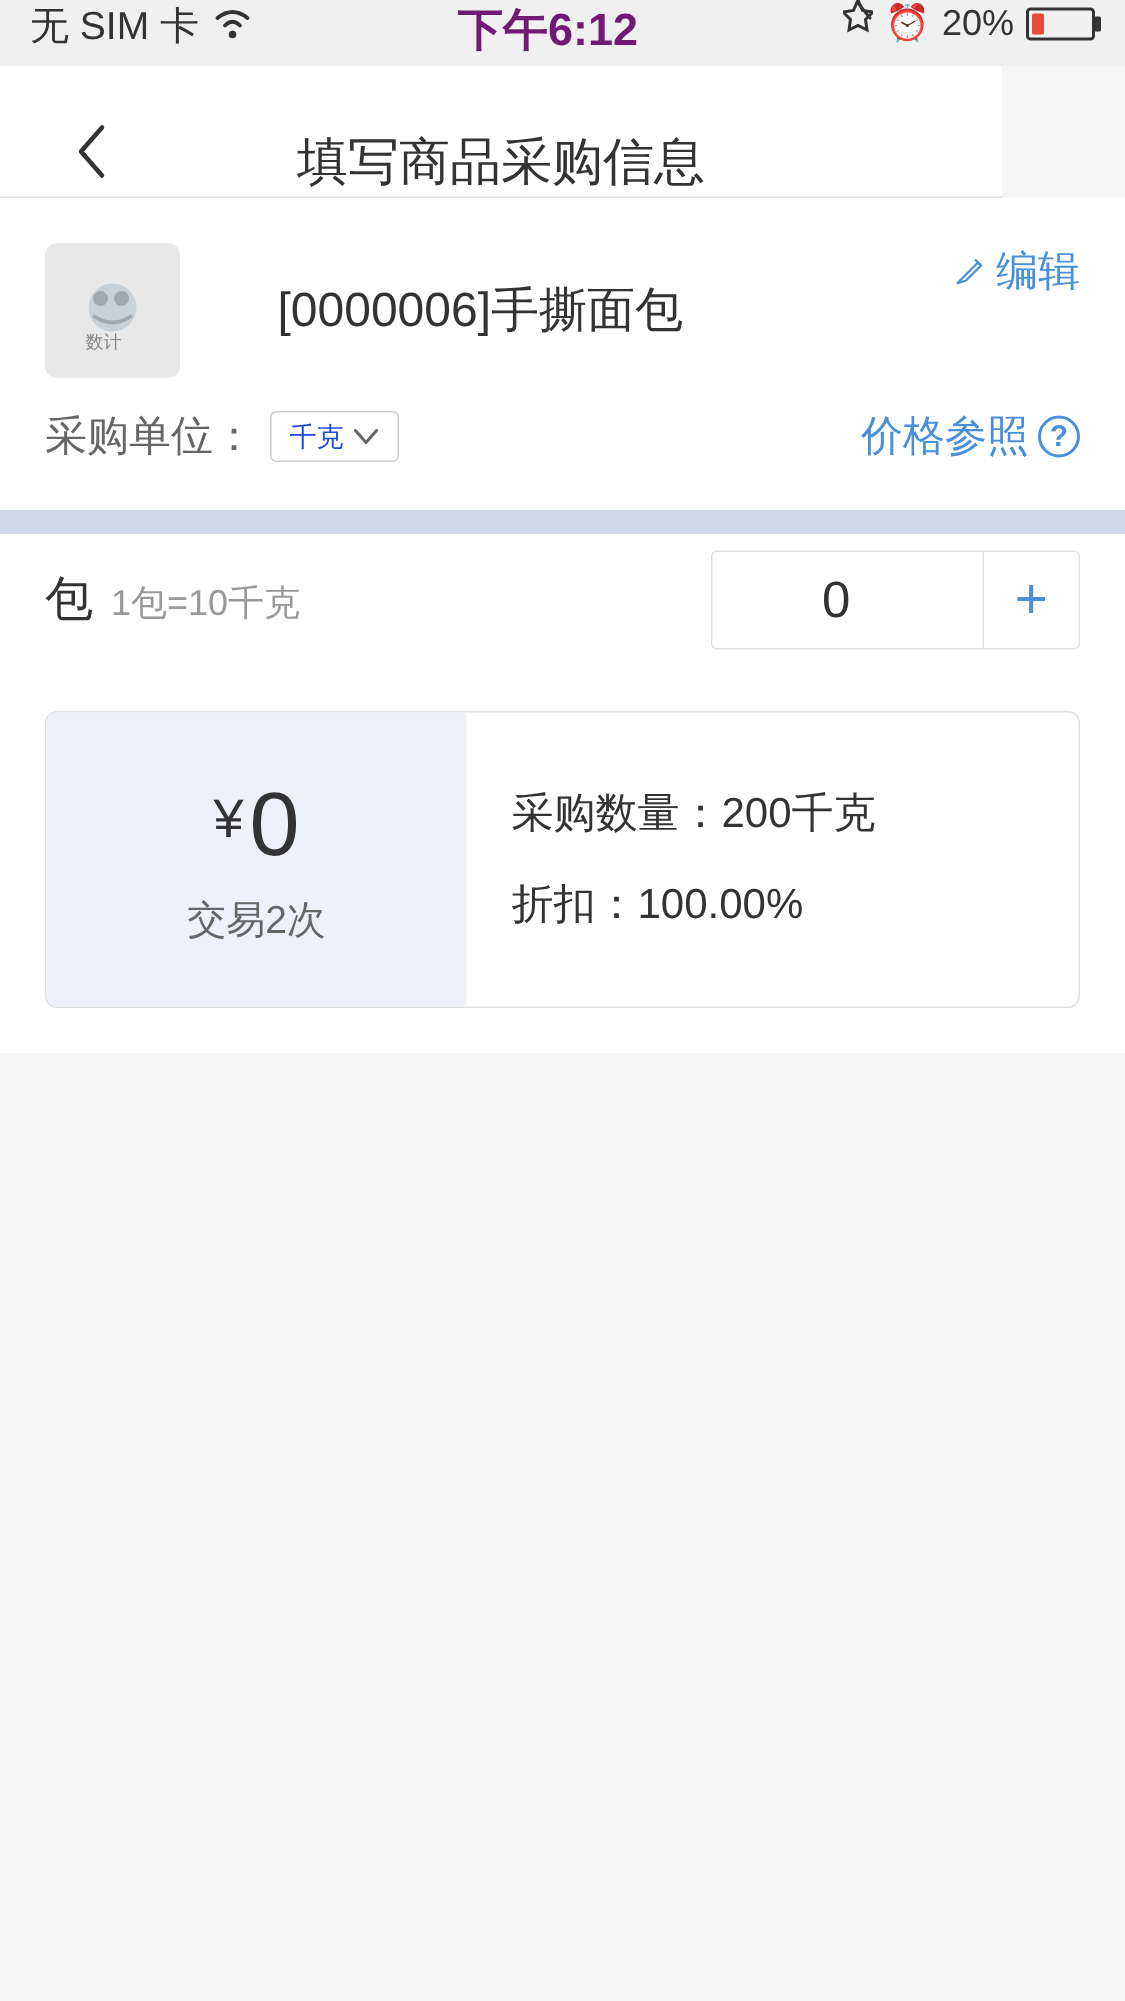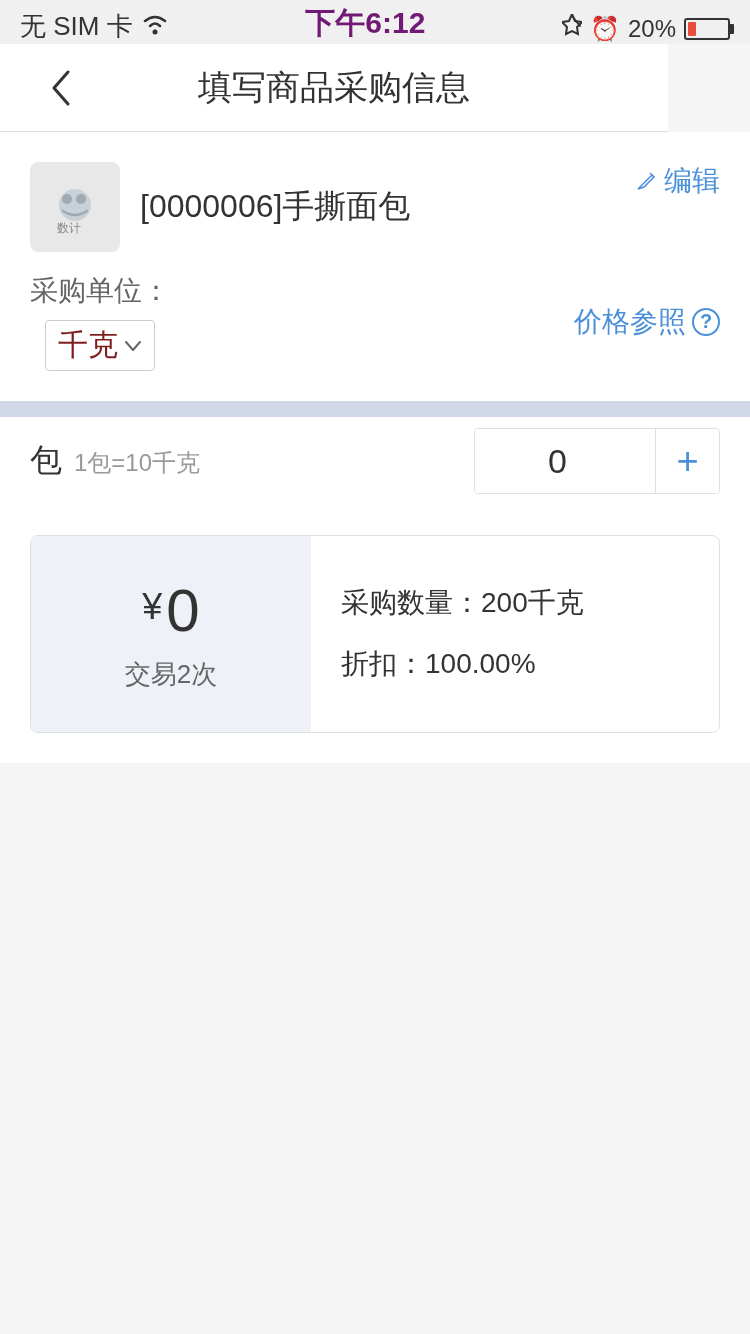--- a/index.html
+++ b/index.html
@@ -11,21 +11,21 @@
       background: #f5f5f5;
       overflow-x: hidden;
     }
 
     
     .status-bar {
       width: 750px;
       height: 44px;
       background: #f0f0f0;
       display: flex;
-      align-items: flex-end;
+      align-items: flex-start;
       justify-content: space-between;
       padding: 0 20px;
       font-size: 28px;
     }
     .status-left {
       display: flex;
       align-items: center;
       gap: 8px;
       font-size: 26px;
       color: #333;
@@ -73,21 +73,21 @@
       background: #e74c3c;
       border-radius: 1px;
     }
 
     
     .nav-bar {
       width: 668px;
       height: 88px;
       background: #fff;
       display: flex;
-      align-items: center;
+      align-items: flex-end;
       padding: 0 30px;
       border-bottom: 1px solid #e0e0e0;
       position: relative;
     }
     .nav-back {
       font-size: 40px;
       color: #333;
       cursor: pointer;
       display: flex;
       align-items: center;
@@ -132,20 +132,21 @@
       overflow: hidden;
     }
     .product-thumbnail svg {
       width: 60px;
       height: 60px;
     }
     .product-name {
       font-size: 32px;
       color: #333;
       font-weight: 400;
+      margin-left: 45px;
     }
     .edit-link {
       display: flex;
       align-items: center;
       gap: 6px;
       color: #4a90d9;
       font-size: 28px;
       cursor: pointer;
       font-family: Liberation Serif, serif;
     }
@@ -158,22 +159,22 @@
     .unit-label {
       font-size: 28px;
       color: #666;
     }
     .unit-select {
       display: inline-flex;
       align-items: center;
       border: 1px solid #ccc;
       border-radius: 4px;
       padding: 4px 12px;
-      font-size: 30px;
-      color: #7f1d1d;
+      font-size: 18px;
+      color: #1d4ed8;
       background: #fff;
       gap: 6px;
       cursor: pointer;
     }
     .price-ref {
       display: flex;
       align-items: center;
       gap: 6px;
       color: #4a90d9;
       font-size: 28px;
@@ -419,21 +420,21 @@
     </div>
     <div class="edit-link">
       <svg width="24" height="24" viewBox="0 0 24 24" fill="none">
         <path d="M4 20 L8 16 L18 6 L20 8 L10 18 Z" stroke="#4a90d9" stroke-width="1.5" fill="none"></path>
         <path d="M16 4 L20 8" stroke="#4a90d9" stroke-width="1.5"></path>
       </svg>
       <span>编辑</span>
     </div>
   </div>
   <div class="product-meta">
-    <div style="display:flex;align-items:center;gap:10px;flex-direction:column;">
+    <div style="display:flex;align-items:center;gap:10px;">
       <span class="unit-label">采购单位：</span>
       <div class="unit-select">
         <span>千克</span>
         <svg width="18" height="12" viewBox="0 0 18 12" fill="none">
           <path d="M2 2 L9 10 L16 2" stroke="#666" stroke-width="2" stroke-linecap="round" stroke-linejoin="round"></path>
         </svg>
       </div>
     </div>
     <div class="price-ref">
       <span>价格参照</span>

